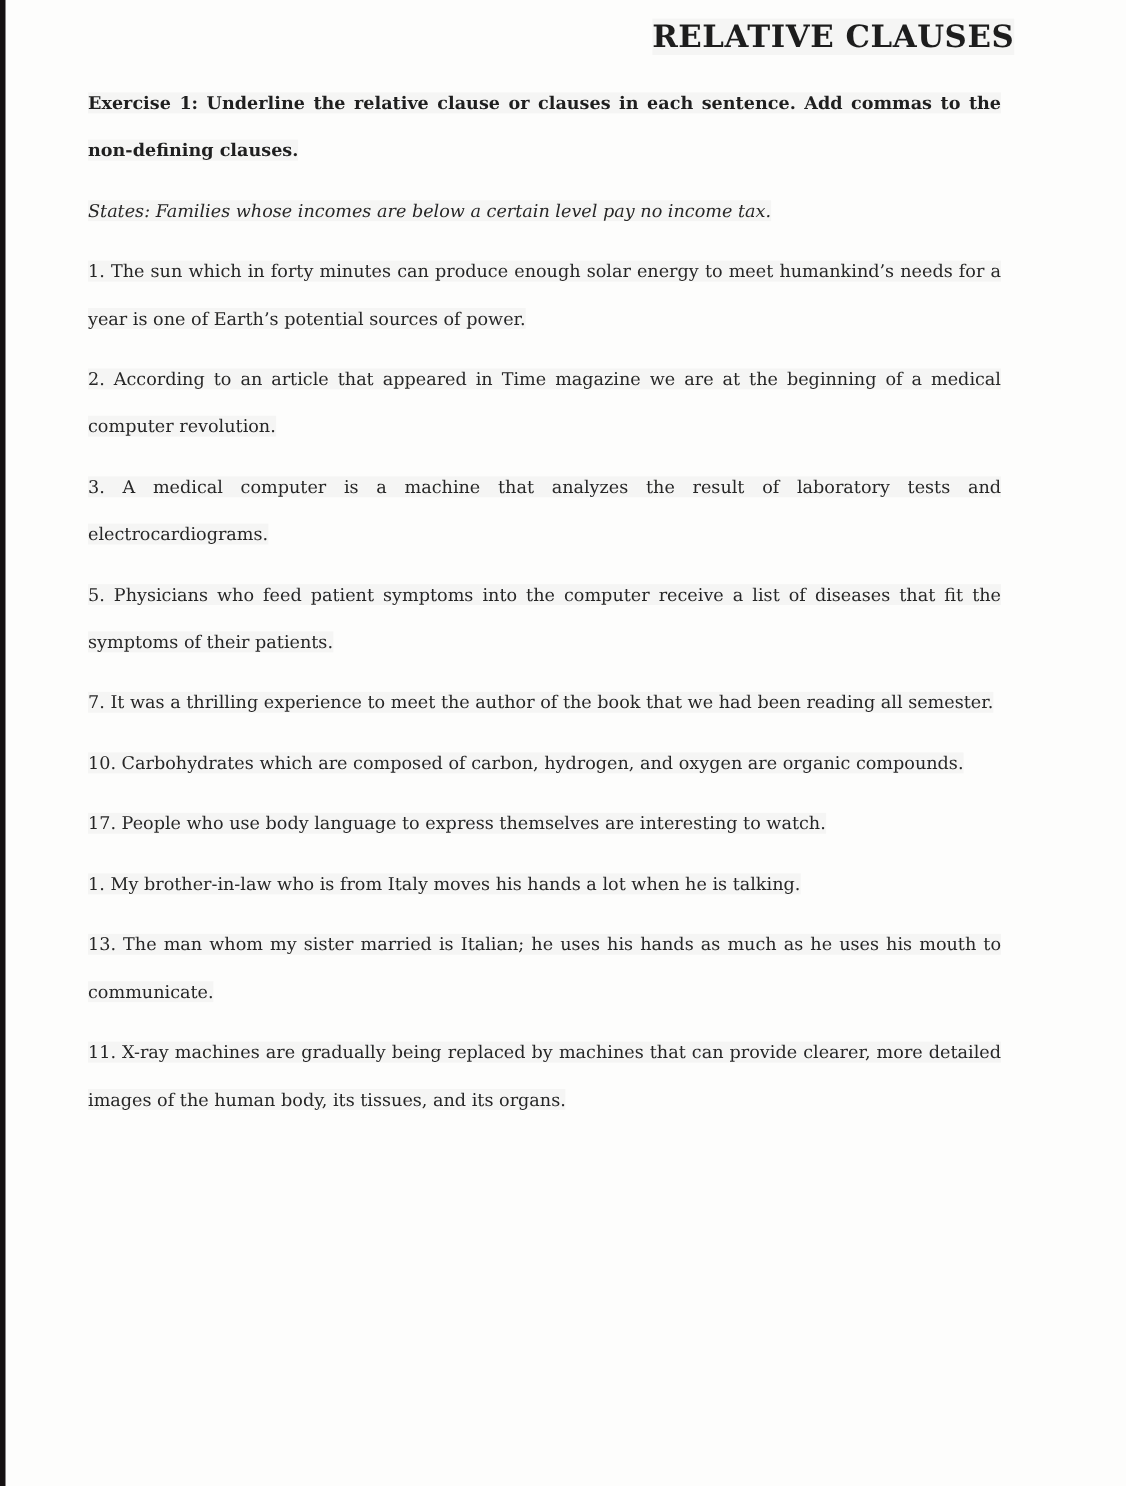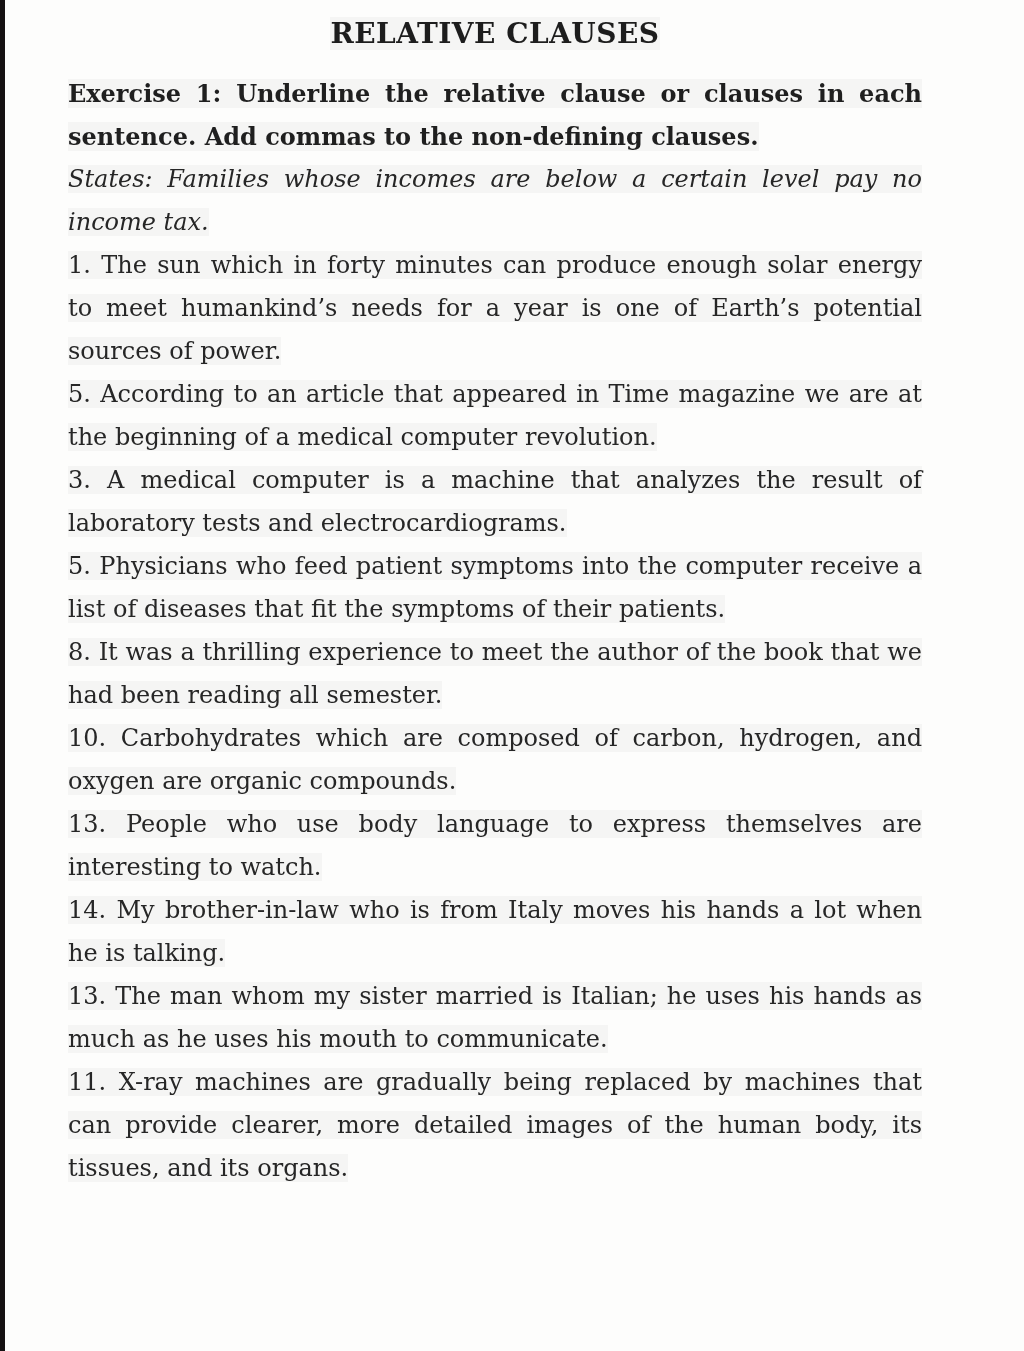--- a/index.html
+++ b/index.html
@@ -22,29 +22,29 @@
     width: 5px;
     height: 1351px;
     background: var(--edge-color, #151112);
   }
   .page {
     padding: 12px 102px 0 68px;
   }
   .title {
     font-size: 28px;
     font-weight: bold;
-    text-align: center;
+    text-align: right;
     margin: 0 0 16px 0;
     line-height: 44px;
     letter-spacing: 0.5px;
     color: #1d1d1d;
   }
   p.line {
-    margin: 0;
-    font-size: 24px;
+    margin: 12px;
+    font-size: 16px;
     line-height: 43px;
     text-align: justify;
   }
   .heading {
     font-weight: bold;
     color: #1f1f1f;
   }
   .example {
     font-style: italic;
   }
@@ -72,35 +72,35 @@
 <div class="page">
 
   <h1 class="title"><span class="band">RELATIVE CLAUSES</span></h1>
 
   <p class="line heading"><span class="band">Exercise 1: Underline the relative clause or clauses in each sentence. Add commas to the non-defining clauses.</span></p>
 
   <p class="line example"><span class="band"><span>States: Families </span><span class="u">whose incomes are below a certain level</span><span> pay no income tax.</span></span></p>
 
   <p class="line"><span class="band">1. The sun which in forty minutes can produce enough solar energy to meet humankind’s needs for a year is one of Earth’s potential sources of power.</span></p>
 
-  <p class="line"><span class="band">5. According to an article that appeared in Time magazine we are at the beginning of a medical computer revolution.</span></p>
+  <p class="line"><span class="band">2. According to an article that appeared in Time magazine we are at the beginning of a medical computer revolution.</span></p>
 
   <p class="line"><span class="band">3. A medical computer is a machine that analyzes the result of laboratory tests and electrocardiograms.</span></p>
 
 
   <p class="line"><span class="band">5. Physicians who feed patient symptoms into the computer receive a list of diseases that fit the symptoms of their patients.</span></p>
 
 
 
-  <p class="line"><span class="band">8. It was a thrilling experience to meet the author of the book that we had been reading all semester.</span></p>
+  <p class="line"><span class="band">7. It was a thrilling experience to meet the author of the book that we had been reading all semester.</span></p>
 
 
   <p class="line"><span class="band">10. Carbohydrates which are composed of carbon, hydrogen, and oxygen are organic compounds.</span></p>
 
-  <p class="line"><span class="band">13. People who use body language to express themselves are interesting to watch.</span></p>
+  <p class="line"><span class="band">17. People who use body language to express themselves are interesting to watch.</span></p>
 
-  <p class="line"><span class="band">14. My brother-in-law who is from Italy moves his hands a lot when he is talking.</span></p>
+  <p class="line"><span class="band">1. My brother-in-law who is from Italy moves his hands a lot when he is talking.</span></p>
 
   <p class="line"><span class="band">13. The man whom my sister married is Italian; he uses his hands as much as he uses his mouth to communicate.</span></p>
 
   <p class="line"><span class="band">11. X-ray machines are gradually being replaced by machines that can provide clearer, more detailed images of the human body, its tissues, and its organs.</span></p>
 
 </div>
 
 </body></html>

